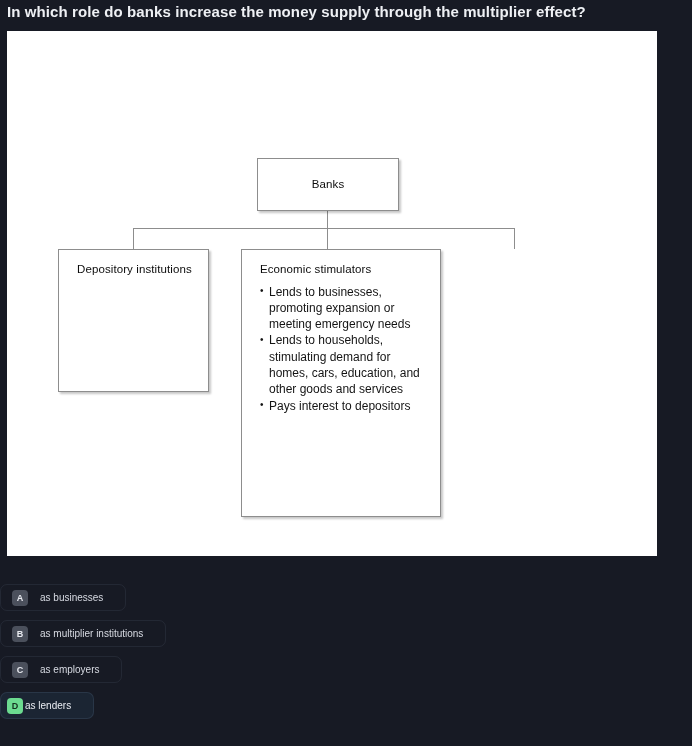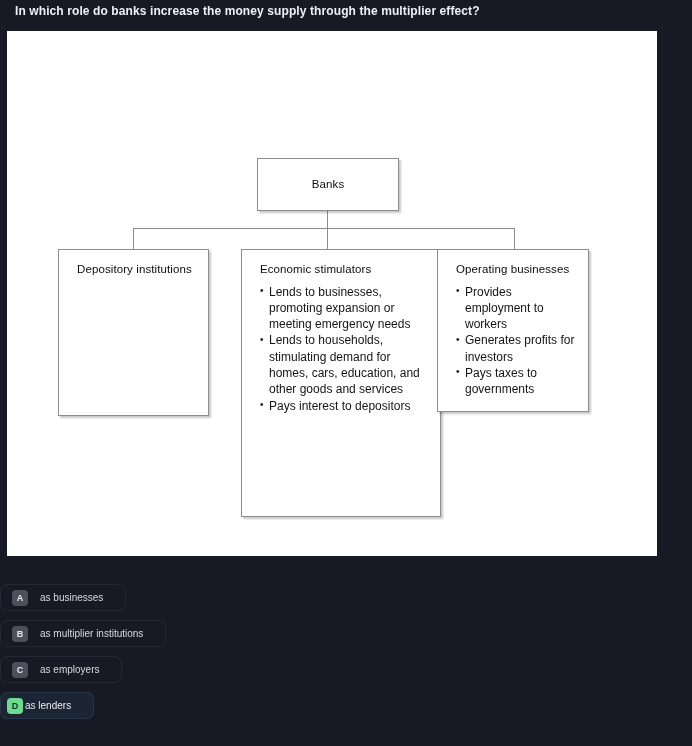--- a/index.html
+++ b/index.html
@@ -10,25 +10,25 @@
     width: 692px; height: 746px;
     background: #171a24;
     font-family: "Liberation Sans", sans-serif;
     overflow: hidden;
     position: relative;
   }
 
   
   #question-header {
     position: absolute;
-    left: 15px; top: 0px;
+    left: 7px; top: 0px;
     width: 660px; height: 22px;
     display: flex; align-items: center;
     color: #eef0f4;
-    font-size: 12px;
+    font-size: 15px;
     font-weight: bold;
     letter-spacing: 0.1px;
     white-space: nowrap;
   }
 
   
   #diagram-canvas {
     position: absolute;
     left: 7px; top: 31px;
     width: 650px; height: 525px;
@@ -75,21 +75,21 @@
   #box-banks {
     left: 250px; top: 127px;
     width: 142px; height: 53px;
     display: flex; align-items: center; justify-content: center;
   }
   #box-banks .dbox-title { text-align: center; }
 
   
   #box-depository {
     left: 51px; top: 218px;
-    width: 151px; height: 167px;
+    width: 151px; height: 143px;
     padding: 12px 11px 16px 18px;
   }
   #box-economic {
     left: 234px; top: 218px;
     width: 200px; height: 268px;
     padding: 12px 10px 10px 18px;
   }
   #box-operating {
     left: 430px; top: 218px;
     width: 152px; height: 163px;
@@ -179,28 +179,20 @@
 
   <div class="dbox" id="box-economic">
     <div class="dbox-title">Economic stimulators</div>
     <ul>
       <li>Lends to businesses, promoting expansion or meeting emergency needs</li>
       <li>Lends to households, stimulating demand for homes, cars, education, and other goods and services</li>
       <li>Pays interest to depositors</li>
     </ul>
   </div>
 
-  <div class="dbox" id="box-operating">
-    <div class="dbox-title">Operating businesses</div>
-    <ul>
-      <li>Provides employment to workers</li>
-      <li>Generates profits for investors</li>
-      <li>Pays taxes to governments</li>
-    </ul>
-  </div>
 </div>
 
 <div id="options">
 
   <div class="option-row">
     <div class="option-badge">A</div>
     <div class="option-label">as businesses</div>
   </div>
 
   <div class="option-row">

